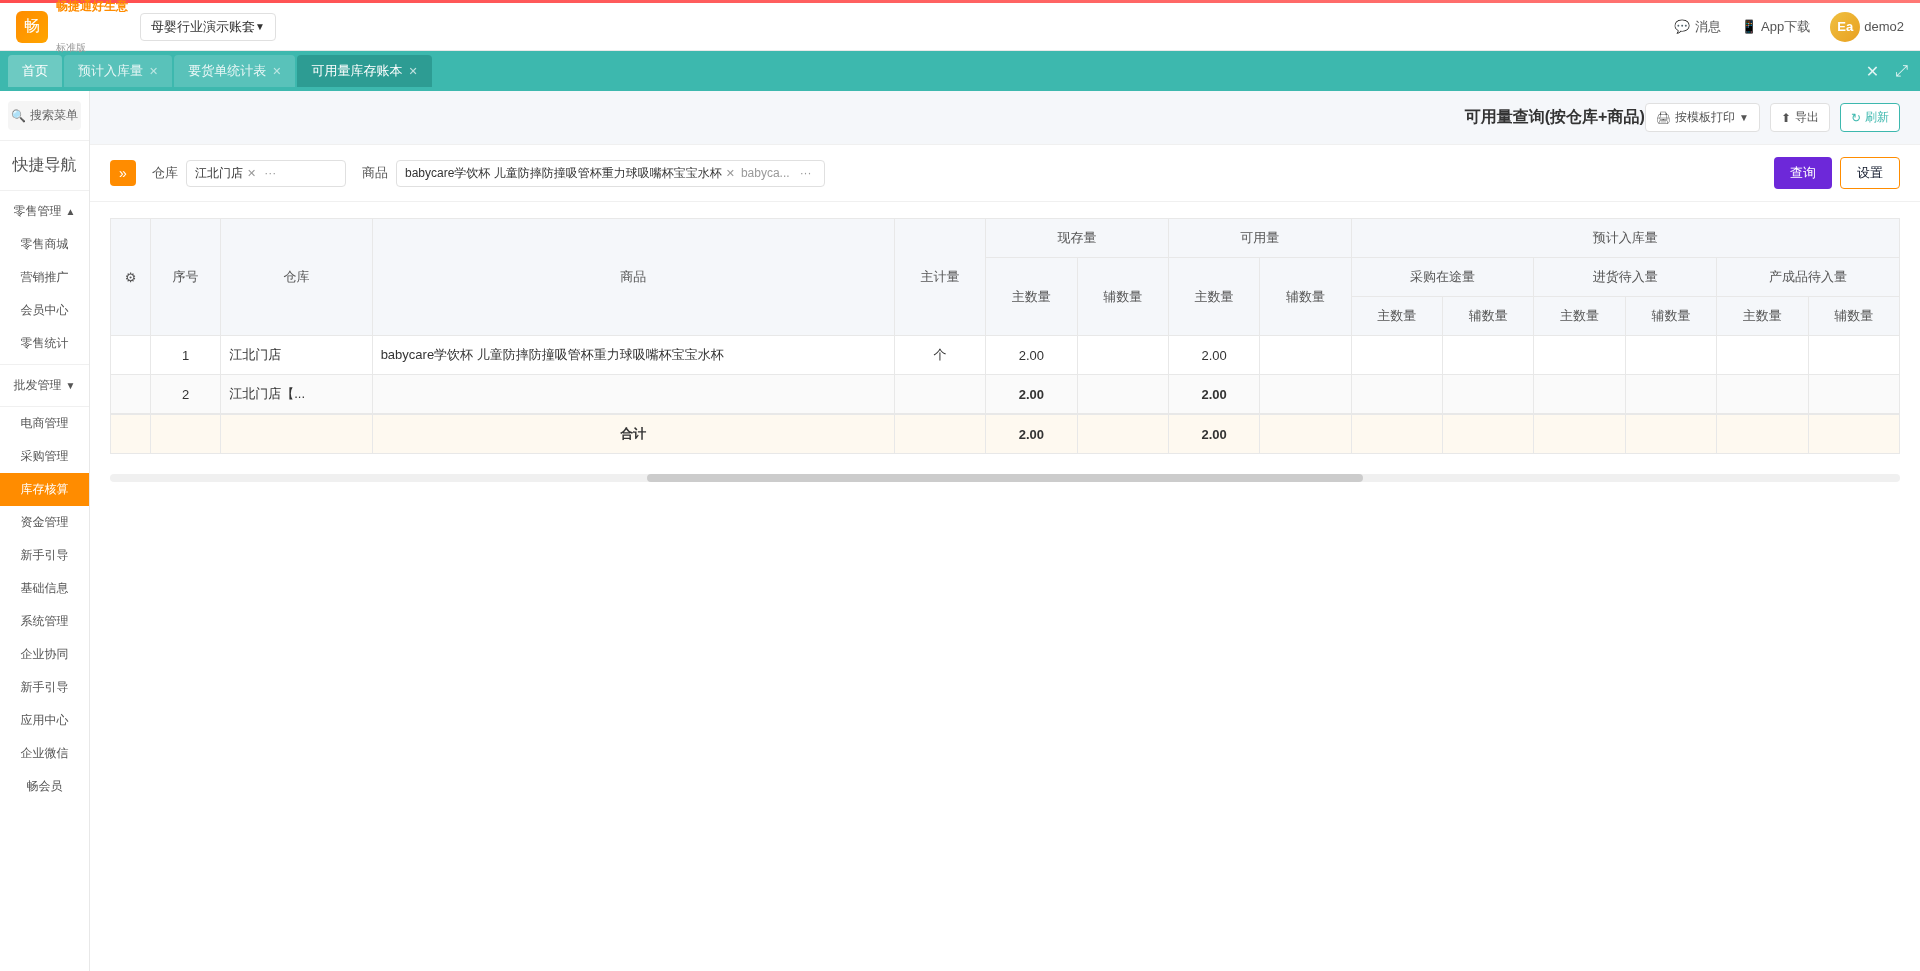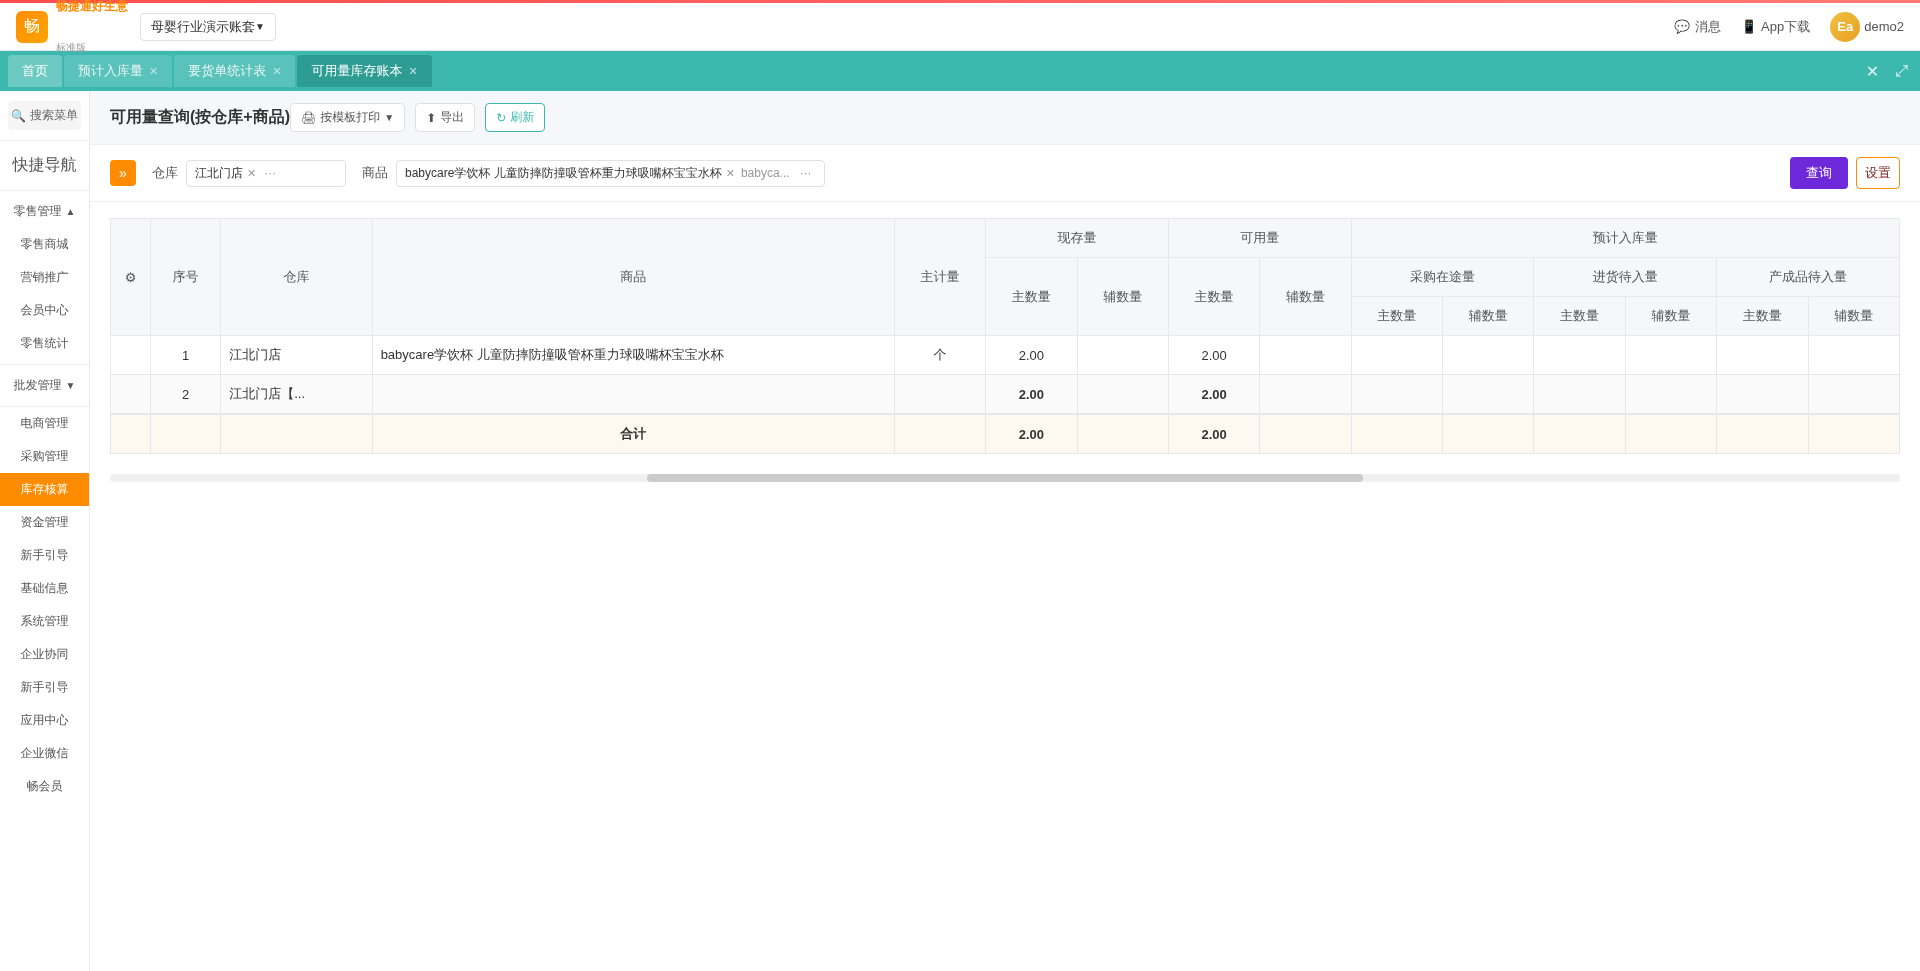--- a/index.html
+++ b/index.html
@@ -209,21 +209,21 @@
       background: #f5f5f5;
     }
     .page-container {
       background: #fff;
       margin: 0;
       min-height: 100%;
     }
     .page-header {
       display: flex;
       align-items: center;
-      justify-content: flex-start;
+      justify-content: flex-end;
       padding: 12px 20px;
       border-bottom: 1px solid #f0f0f0;
       background: #f5f7fa;
     }
     .page-title {
       font-size: 16px;
       font-weight: bold;
       color: #333;
     }
     .page-actions {
@@ -314,23 +314,23 @@
     .btn-query {
       padding: 6px 16px;
       background: #6d28d9;
       color: #fff;
       border: none;
       border-radius: 4px;
       cursor: pointer;
       font-size: 13px;
     }
     .btn-setting {
-      padding: 6px 8px;
-      background: #fff;
-      color: #7f1d1d;
+      padding: 6px 16px;
+      background: #fff;
+      color: #0f172a;
       border: 1px solid #ff8c00;
       border-radius: 4px;
       cursor: pointer;
       font-size: 13px;
     }
 
     
     .table-container {
       padding: 16px 20px;
       overflow: auto;

